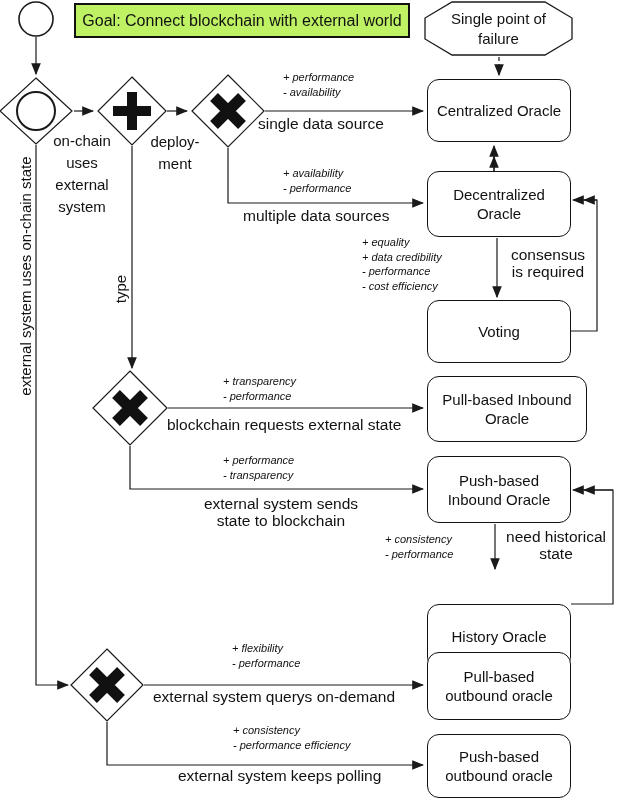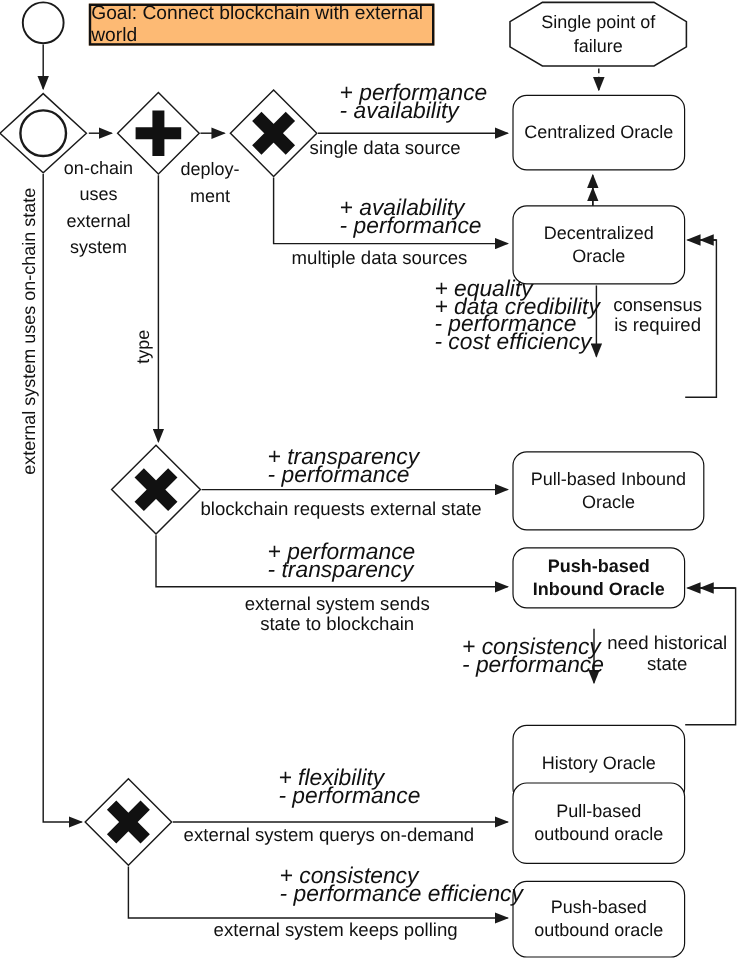--- a/index.html
+++ b/index.html
@@ -2,26 +2,26 @@
 <html><head>
 <meta charset="utf-8">
 <style>
   html,body{margin:0;padding:0;background:#fff;}
   #canvas{position:relative;width:617px;height:799px;background:#fff;
           font-family:"Liberation Sans",sans-serif;color:#111;overflow:hidden;}
   #wires{position:absolute;left:0;top:0;}
   .node{position:absolute;border:1.5px solid #111;border-radius:12px;background:#fff;
         display:flex;align-items:center;justify-content:center;text-align:center;
         font-size:15px;line-height:19px;padding:14px 8px;box-sizing:border-box;}
-  .goal{position:absolute;left:74px;top:3px;width:288px;height:35px;background:#fdba74;
+  .goal{position:absolute;left:74px;top:3px;width:336px;height:35px;background:#bef264;
         border:2px solid #111;display:flex;align-items:center;justify-content:center;
         font-size:16px;box-sizing:border-box;}
   .lbl{position:absolute;white-space:pre-line;font-size:15.5px;line-height:17px;}
   .lbl.c{text-align:center;}
-  .tradeoff{position:absolute;white-space:pre-line;font-style:italic;font-size:19px;line-height:15px;}
+  .tradeoff{position:absolute;white-space:pre-line;font-style:italic;font-size:11px;line-height:15px;}
   .vlabel{position:absolute;transform:translate(-50%,-50%) rotate(-90deg);white-space:nowrap;font-size:15px;}
   .octlbl{position:absolute;left:433px;top:9px;width:131px;text-align:center;font-size:15px;line-height:20px;}
   .gwlbl{position:absolute;text-align:center;font-size:15px;line-height:22px;white-space:pre-line;}
 </style>
 </head>
 <body>
 
 <div id="canvas">
 
   <svg id="wires" width="617" height="799" viewBox="0 0 617 799">
@@ -86,22 +86,23 @@
   <div class="octlbl">Single point of failure</div>
 
   <div class="gwlbl" style="left:49px;top:130px;width:66px;">on-chain uses external system</div>
   <div class="gwlbl" style="left:145px;top:131px;width:60px;">deploy-
 ment</div>
   <div class="vlabel" style="left:120px;top:289px;">type</div>
   <div class="vlabel" style="left:25px;top:276px;">external system uses on-chain state</div>
 
   <div class="node" style="left:427px;top:79px;width:144px;height:63px;">Centralized Oracle</div>
   <div class="node" style="left:427px;top:171px;width:144px;height:66px;">Decentralized Oracle</div>
+  <div class="node" style="left:427px;top:300px;width:144px;height:63px;">Voting</div>
   <div class="node" style="left:427px;top:376px;width:160px;height:66px;">Pull-based Inbound Oracle</div>
-  <div class="node" style="left:427px;top:456px;width:144px;height:51px;font-weight:bold;">Push-based Inbound Oracle</div>
+  <div class="node" style="left:427px;top:456px;width:144px;height:67px;">Push-based Inbound Oracle</div>
   <div class="node" style="left:427px;top:604px;width:144px;height:65px;">History Oracle</div>
   <div class="node" style="left:427px;top:652px;width:144px;height:68px;">Pull-based outbound oracle</div>
   <div class="node" style="left:427px;top:734px;width:144px;height:64px;">Push-based outbound oracle</div>
 
   <div class="tradeoff" style="left:283px;top:70px;">+ performance
 - availability</div>
   <div class="tradeoff" style="left:283px;top:166px;">+ availability
 - performance</div>
   <div class="tradeoff" style="left:362px;top:235px;line-height:14.5px;">+ equality
 + data credibility

